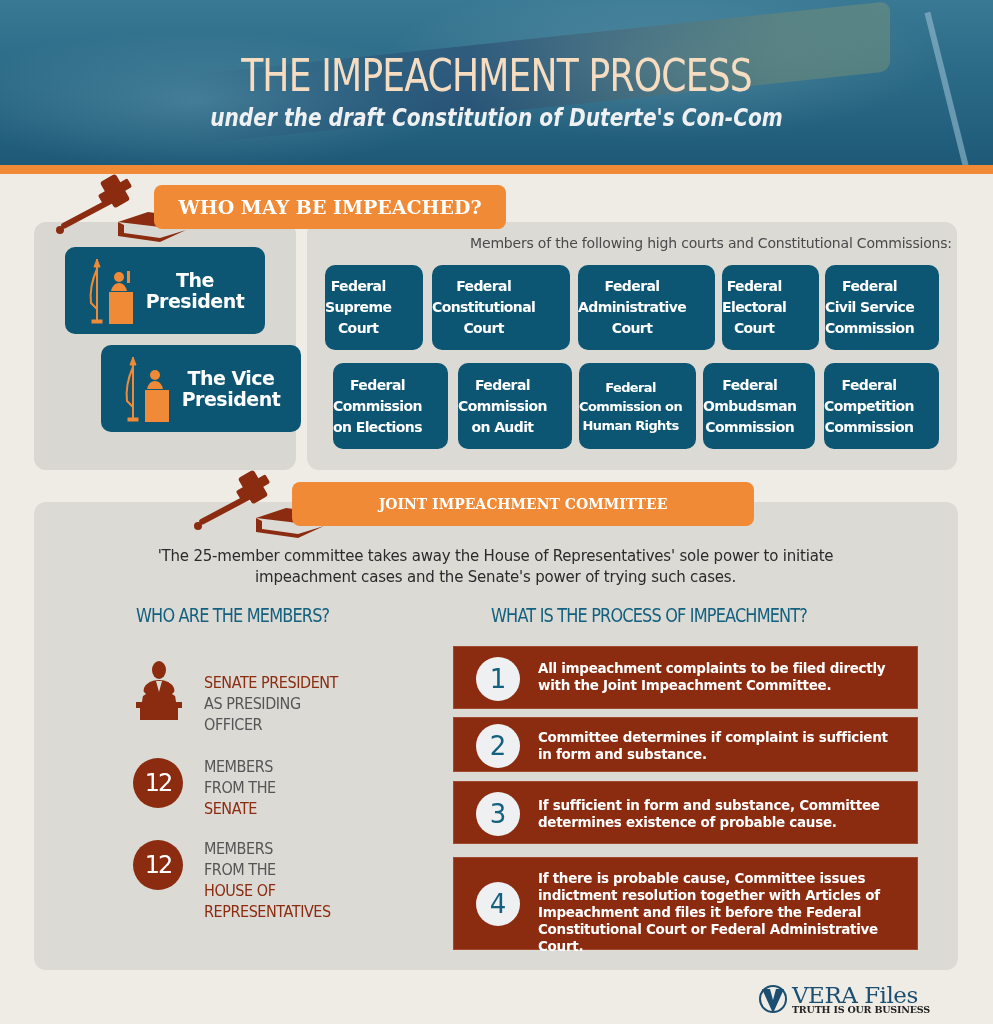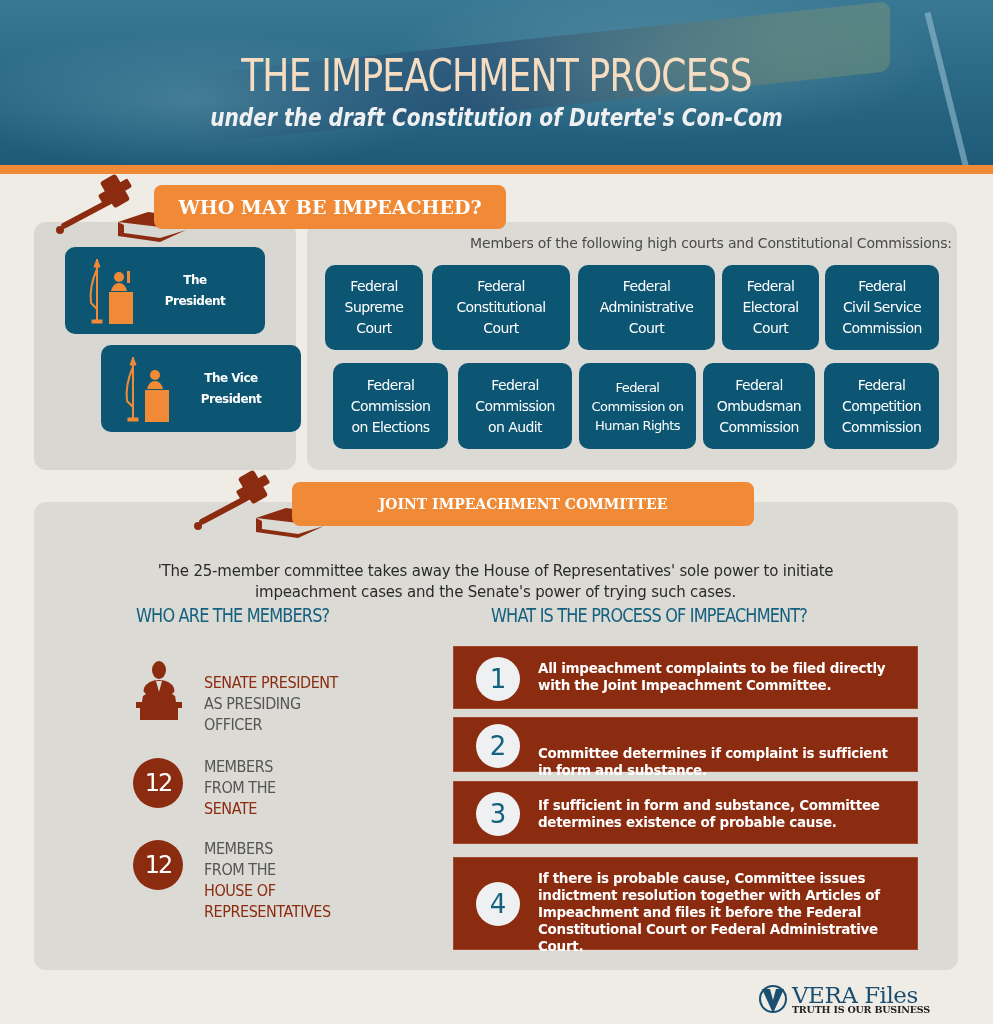--- a/index.html
+++ b/index.html
@@ -39,34 +39,34 @@
     font-family: "DejaVu Serif", serif; font-weight: bold; text-align: center;
   }
 
   .gavel { position: absolute; }
 
   .person-card {
     position: absolute; left: 65px; width: 200px; height: 87px; background: #0c5674; border-radius: 10px;
     color: #fff; display: flex; align-items: center;
   }
   .person-card .ico { width: 80px; height: 87px; position: relative; }
-  .person-card .lbl { flex: 1; text-align: center; font-weight: bold; font-size: 12px; line-height: 21px; letter-spacing: -0.5px; padding-right: 20px; }
+  .person-card .lbl { flex: 1; text-align: center; font-weight: bold; font-size: 19px; line-height: 21px; letter-spacing: -0.5px; padding-right: 20px; }
 
   .members-caption { position: absolute; left: 322px; width: 778px; top: 235px; text-align: center; font-size: 14px; color: #4a4a4a; letter-spacing: -0.2px; }
 
   .court {
     position: absolute; background: #0c5674; border-radius: 10px; color: #fff; text-align: center;
-    font-weight: normal; font-size: 14px; line-height: 21px; letter-spacing: -0.6px;
-    display: flex; align-items: center; justify-content: center;
+    font-weight: bold; font-size: 14px; line-height: 21px; letter-spacing: -0.6px;
+    display: flex; align-items: center; justify-content: flex-start;
   }
   .court.tight { font-size: 13px; line-height: 19px; }
 
   .intro {
     position: absolute; left: 34px; width: 923px; top: 546px; text-align: center;
-    font-size: 15px; line-height: 21px; color: #2a2a2a; letter-spacing: -0.2px; margin-top: 15px;
+    font-size: 15px; line-height: 21px; color: #2a2a2a; letter-spacing: -0.2px;
   }
   .subhead {
     position: absolute; color: #14617f; font-size: 19px; letter-spacing: -1px;
     transform: scaleX(0.85); transform-origin: left;
   }
   .member-text { position: absolute; left: 204px; font-size: 16px; line-height: 21px; color: #555; letter-spacing: -0.5px; transform: scaleX(0.9); transform-origin: left; }
   .member-text .red { color: #8b2b10; }
   .num-circle {
     position: absolute; left: 133px; width: 50px; height: 50px; border-radius: 50%; background: #8b2b10;
     color: #fff; font-size: 24px; text-align: center; line-height: 50px; letter-spacing: -2px;
@@ -289,21 +289,21 @@
 
 <div class="step" style="top:646px; height:63px;">
   <div class="circ" style="top:10px;">1</div>
   <div class="txt" style="top:13px;">
     <div>All impeachment complaints to be filed directly</div>
     <div>with the Joint Impeachment Committee.</div>
   </div>
 </div>
 <div class="step" style="top:717px; height:55px;">
   <div class="circ" style="top:6px;">2</div>
-  <div class="txt" style="top:11px;margin-top:16px;">
+  <div class="txt" style="top:11px;">
     <div>Committee determines if complaint is sufficient</div>
     <div>in form and substance.</div>
   </div>
 </div>
 <div class="step" style="top:781px; height:63px;">
   <div class="circ" style="top:10px;">3</div>
   <div class="txt" style="top:15px;">
     <div>If sufficient in form and substance, Committee</div>
     <div>determines existence of probable cause.</div>
   </div>

